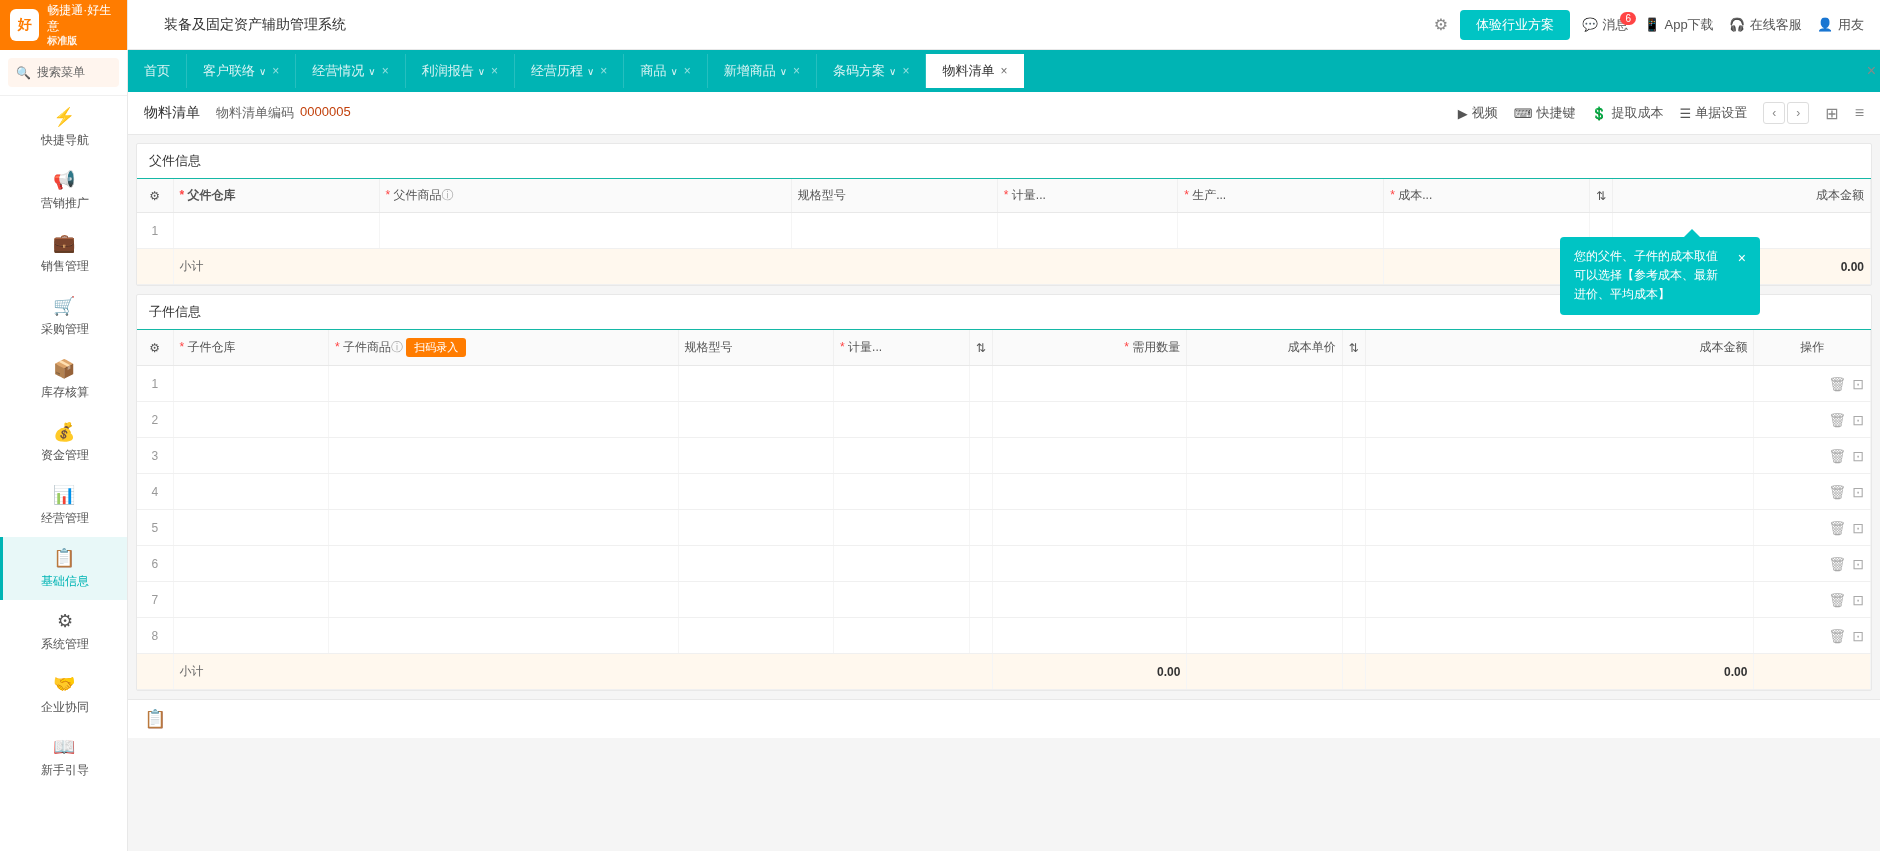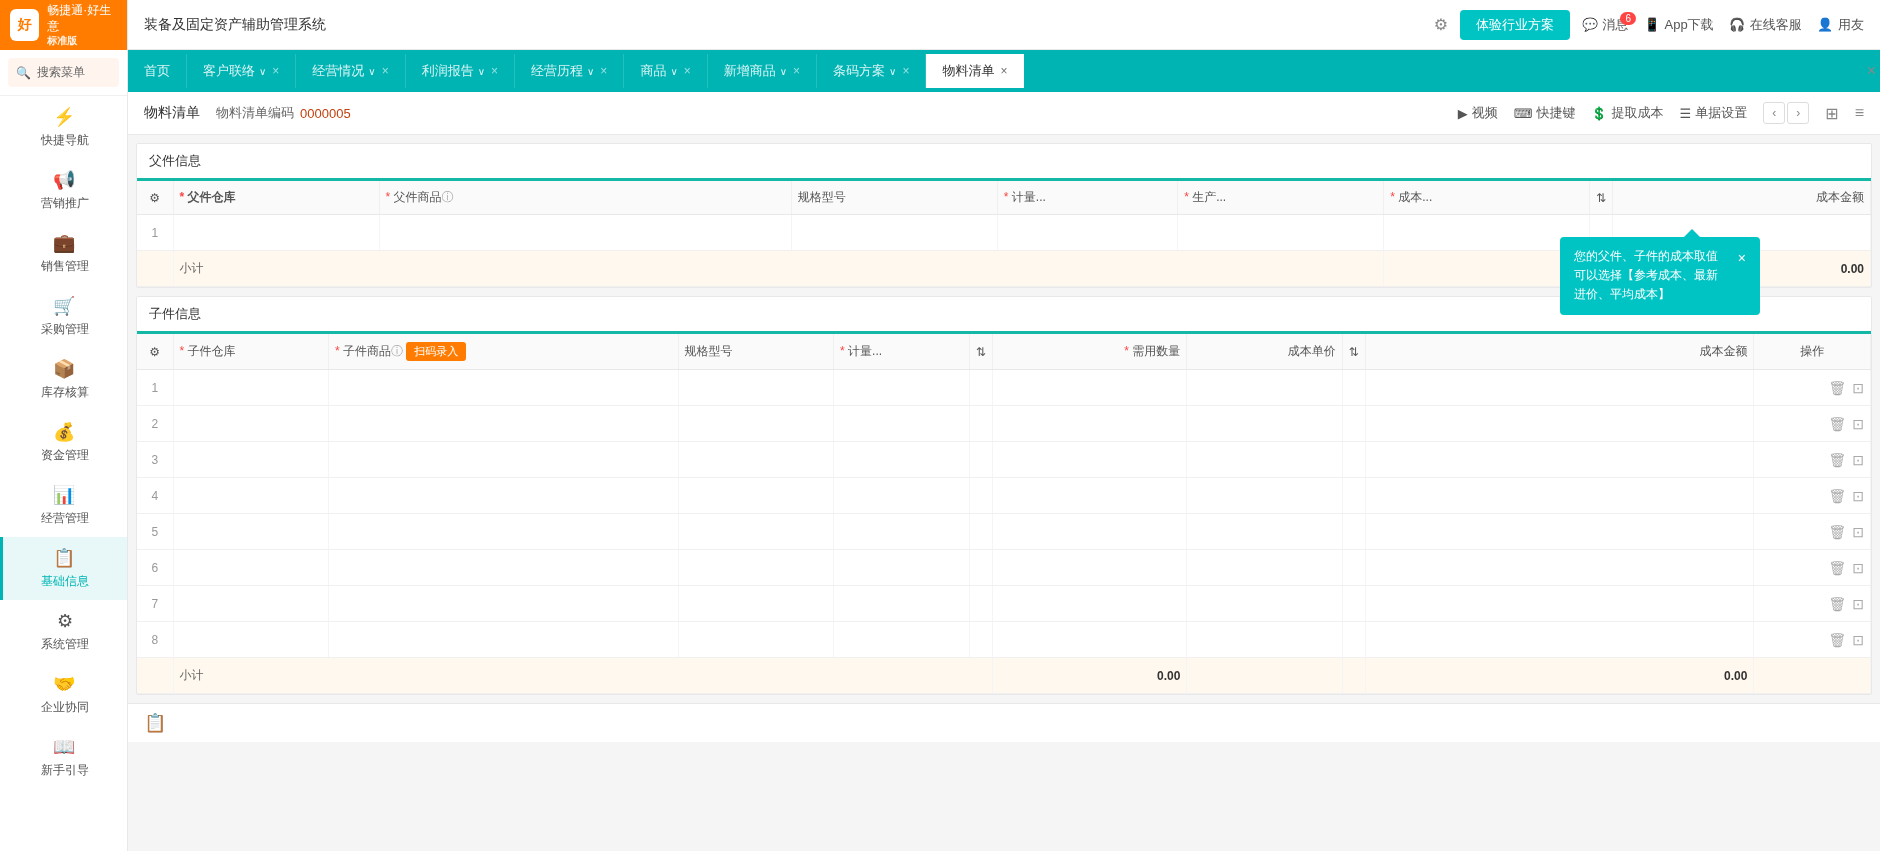--- a/index.html
+++ b/index.html
@@ -63,21 +63,21 @@
     
     .topbar {
       height: 50px;
       background: #fff;
       display: flex;
       align-items: center;
       padding: 0 16px;
       border-bottom: 1px solid #e8e8e8;
       gap: 12px;
     }
-    .topbar-title { font-size: 14px; color: #333; flex: 1; }
+    .topbar-title { font-size: 14px; color: #333; flex: 1; margin-left: 20px; }
     .topbar-settings { color: #888; cursor: pointer; font-size: 16px; }
     .topbar-trial-btn {
       background: #00c4c4; color: #fff; border: none; border-radius: 4px;
       padding: 6px 16px; font-size: 13px; cursor: pointer;
     }
     .topbar-right { display: flex; align-items: center; gap: 16px; margin-left: auto; color: #555; font-size: 13px; }
     .topbar-badge { position: relative; }
     .badge-dot {
       position: absolute; top: -4px; right: -8px;
       background: #ff4444; color: #fff; border-radius: 8px;
@@ -114,30 +114,30 @@
     
     .page-header {
       background: #fff;
       padding: 10px 16px;
       display: flex;
       align-items: center;
       gap: 16px;
       border-bottom: 1px solid #e8e8e8;
     }
     .page-header-title { font-size: 14px; color: #333; font-weight: 500; }
-    .page-header-field { display: flex; align-items: center; gap: 6px; font-size: 13px; color: #666; }
+    .page-header-field { display: flex; align-items: flex-start; gap: 6px; font-size: 13px; color: #666; }
     .page-header-tools { margin-left: auto; display: flex; align-items: center; gap: 16px; color: #555; font-size: 13px; }
     .page-header-tools-item { display: flex; align-items: center; gap: 4px; cursor: pointer; }
     .nav-arrows { display: flex; gap: 2px; }
     .nav-arrow { width: 22px; height: 22px; border: 1px solid #ddd; border-radius: 3px; display: flex; align-items: center; justify-content: center; cursor: pointer; font-size: 12px; color: #888; }
     .grid-icon { font-size: 16px; color: #888; cursor: pointer; }
 
     
     .section { background: #fff; margin: 8px 8px 0 8px; border: 1px solid #e8e8e8; border-radius: 2px; }
-    .section-title { padding: 8px 12px; font-size: 13px; font-weight: 500; color: #333; border-bottom: 3px solid #14b8a6; }
+    .section-title { padding: 8px 12px; font-size: 13px; font-weight: 500; color: #333; border-bottom: 1px solid #14b8a6; }
 
     
     .data-table { width: 100%; border-collapse: collapse; font-size: 12px; }
     .data-table th {
       background: #fafafa; border-bottom: 1px solid #e8e8e8; border-right: 1px solid #f0f0f0;
       padding: 8px 6px; color: #555; font-weight: 500; text-align: left; white-space: nowrap;
     }
     .data-table td {
       border-bottom: 1px solid #f0f0f0; border-right: 1px solid #f5f5f5;
       padding: 6px 6px; height: 36px; color: #333;

